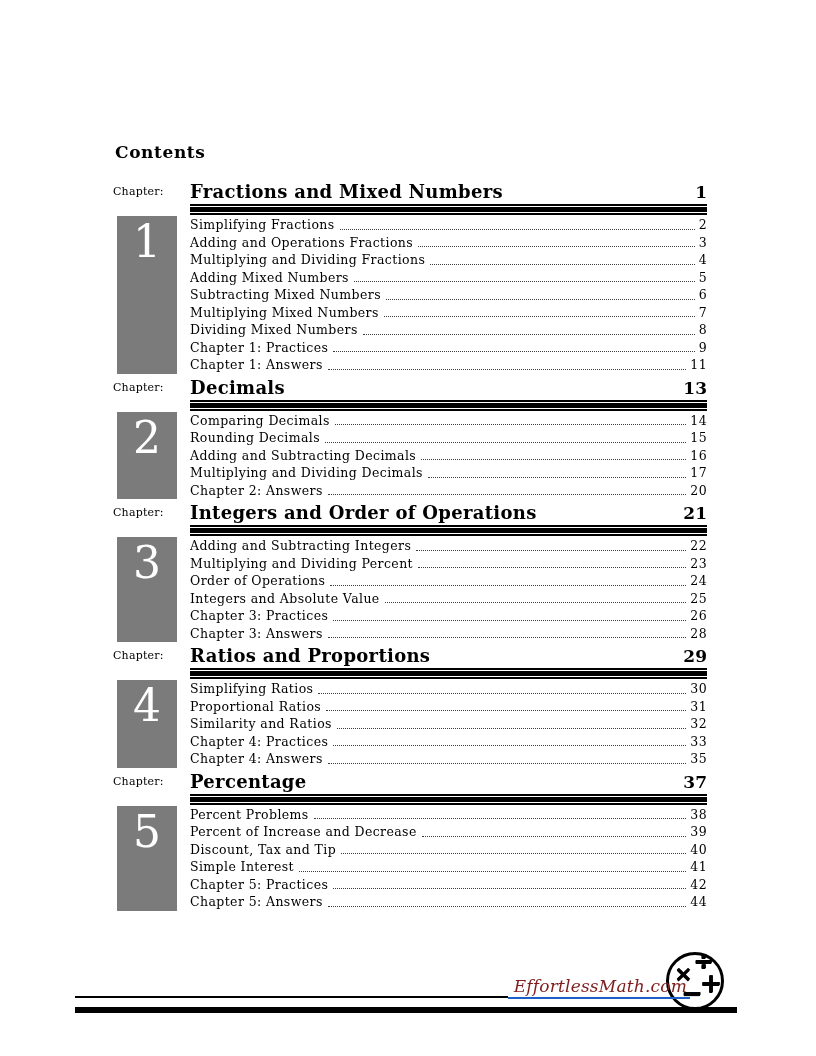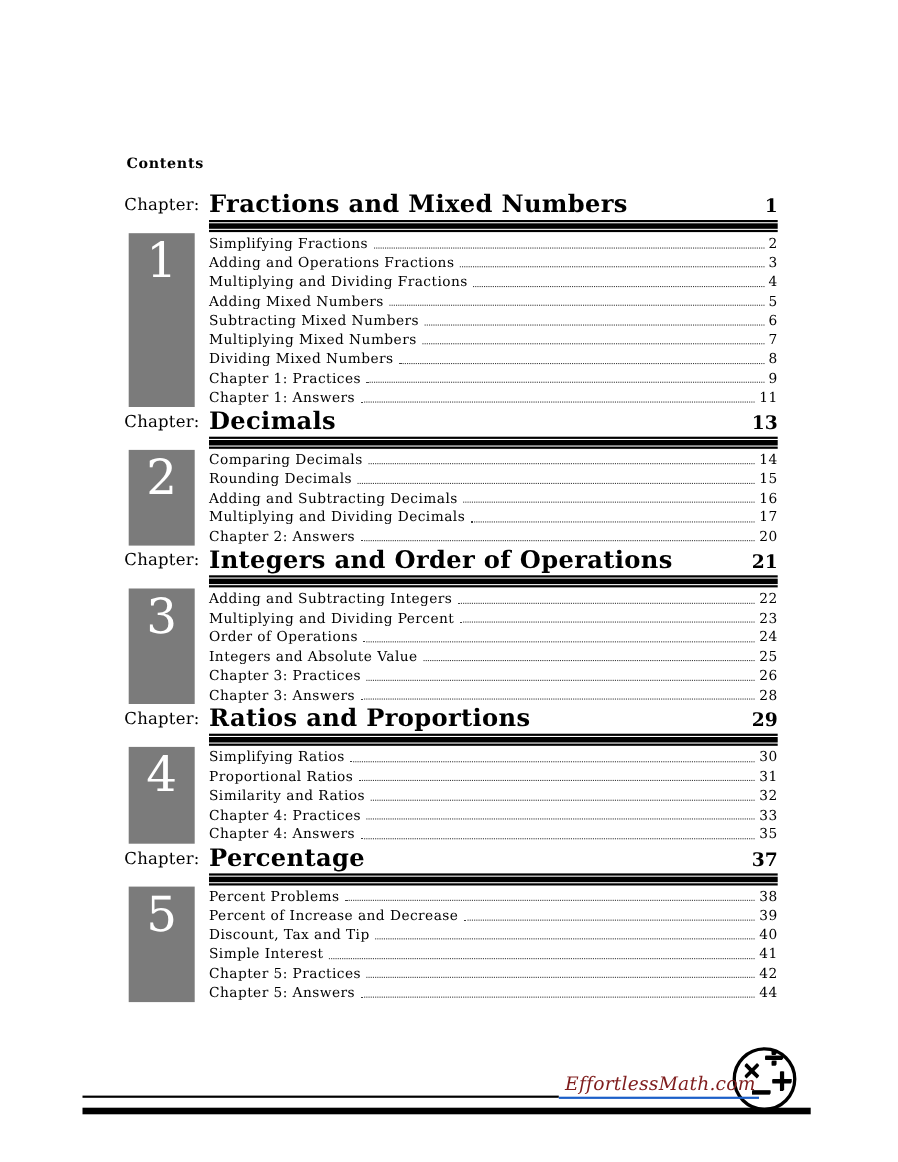--- a/index.html
+++ b/index.html
@@ -14,44 +14,44 @@
 
   
   .content {
     position: absolute;
     left: 113px;
     top: 142px;
     width: 594px;
   }
 
   h1.contents {
-    font-size: 13px;
+    font-size: 17px;
     font-weight: bold;
     letter-spacing: 0.6px;
     margin: 0 0 19px 2px;
   }
 
   section.chapter { margin-bottom: 3px; }
 
   .ch-header { display: flex; }
   .ch-label {
     flex: none;
     width: 77px;
-    font-size: 15px;
+    font-size: 11px;
     line-height: 21px;
     letter-spacing: 0.2px;
   }
   .ch-titlebox { flex: 1; min-width: 0; }
   .ch-titlerow {
     display: flex;
     justify-content: space-between;
     align-items: baseline;
     line-height: 21px;
   }
-  .ch-title { font-weight: bold; font-size: 22px; letter-spacing: 0.3px; white-space: nowrap; }
+  .ch-title { font-weight: bold; font-size: 18px; letter-spacing: 0.3px; white-space: nowrap; }
   .ch-page  { font-weight: bold; font-size: 17px; }
 
   .ch-rule { margin-top: 1px; }
   .ch-rule .thin  { height: 2px; background: #000; }
   .ch-rule .thick { height: 5px; background: #000; margin: 1px 0; }
 
   .ch-body { display: flex; align-items: stretch; margin-top: 1px; }
   .ch-numbox {
     flex: none;
     width: 60px;

